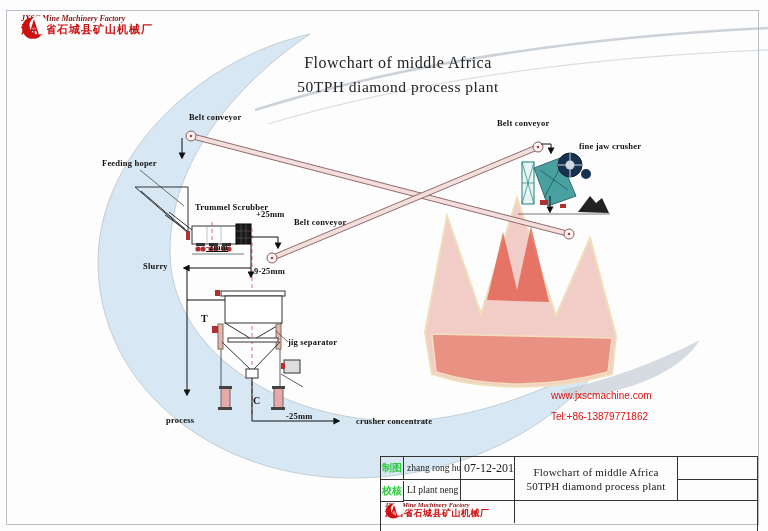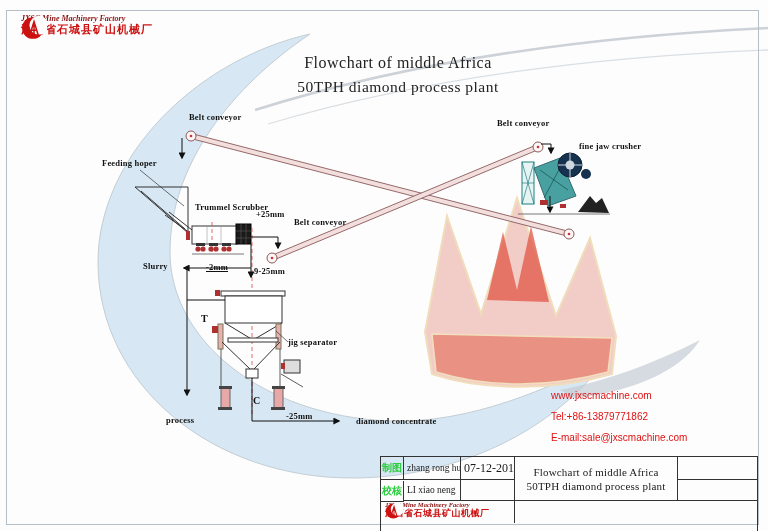--- a/index.html
+++ b/index.html
@@ -187,40 +187,39 @@
 
   <div class="lbl" style="left:189px;top:112px;">Belt conveyor</div>
   <div class="lbl" style="left:294px;top:217px;">Belt conveyor</div>
   <div class="lbl" style="left:497px;top:118px;">Belt conveyor</div>
   <div class="lbl" style="left:579px;top:141px;">fine jaw crusher</div>
   <div class="lbl" style="left:102px;top:158px;text-align:right;">Feeding hoper</div>
   <div class="lbl" style="left:195px;top:202px;">Trummel Scrubber</div>
   <div class="lbl" style="left:256px;top:209px;">+25mm</div>
   <div class="lbl" style="left:254px;top:266px;">9-25mm</div>
   <div class="lbl" style="left:143px;top:261px;">Slurry</div>
-  <div class="lbl" style="left:206px;top:262px;text-decoration:underline;">-2mm</div>
+  <div class="lbl" style="left:206px;top:242px;text-decoration:underline;">-2mm</div>
   <div class="lbl" style="left:201px;top:313px;font-size:10px;">T</div>
   <div class="lbl" style="left:288px;top:337px;">jig separator</div>
   <div class="lbl" style="left:253px;top:395px;font-size:10px;">C</div>
   <div class="lbl" style="left:286px;top:411px;">-25mm</div>
-  <div class="lbl" style="left:356px;top:416px;">diamond concentrate</div>
+  <div class="lbl" style="left:356px;top:416px;">crusher concentrate</div>
   <div class="lbl" style="left:166px;top:415px;">process</div>
 
   <div class="contact">
     <div>www.jxscmachine.com</div>
     <div>Tel:+86-13879771862</div>
-    <div>E-mail:sale@jxscmachine.com</div>
   </div>
 
   <div class="tblock">
     <div class="tb-cell tb-green" style="left:0;top:0;width:23px;height:23px;">制图</div>
     <div class="tb-cell" style="left:23px;top:0;width:57px;height:23px;padding-left:3px;">zhang rong hua</div>
     <div class="tb-cell" style="left:80px;top:0;width:54px;height:23px;padding-left:3px;font-size:12px;">07-12-2019</div>
     <div class="tb-cell tb-green" style="left:0;top:24px;width:23px;height:21px;">校核</div>
-    <div class="tb-cell" style="left:23px;top:23px;width:57px;height:21px;padding-left:3px;">LI xiao neng</div>
+    <div class="tb-cell" style="left:23px;top:23px;width:57px;height:21px;padding-left:3px;">LI plant neng</div>
     <div class="tb-cell" style="left:80px;top:23px;width:54px;height:21px;"></div>
     <div class="tb-cell tb-title" style="left:134px;top:0;width:163px;height:44px;">
       <div>Flowchart of middle Africa</div>
       <div>50TPH diamond process plant</div>
     </div>
     <div class="tb-cell" style="left:297px;top:0;width:79px;height:23px;border-right:none;"></div>
     <div class="tb-cell" style="left:297px;top:23px;width:79px;height:21px;border-right:none;"></div>
     <div class="tb-cell" style="left:0;top:44px;width:134px;height:22px;border-bottom:none;"></div>
     <div class="tb-cell" style="left:134px;top:44px;width:242px;height:22px;border-right:none;border-bottom:none;"></div>
   </div>

